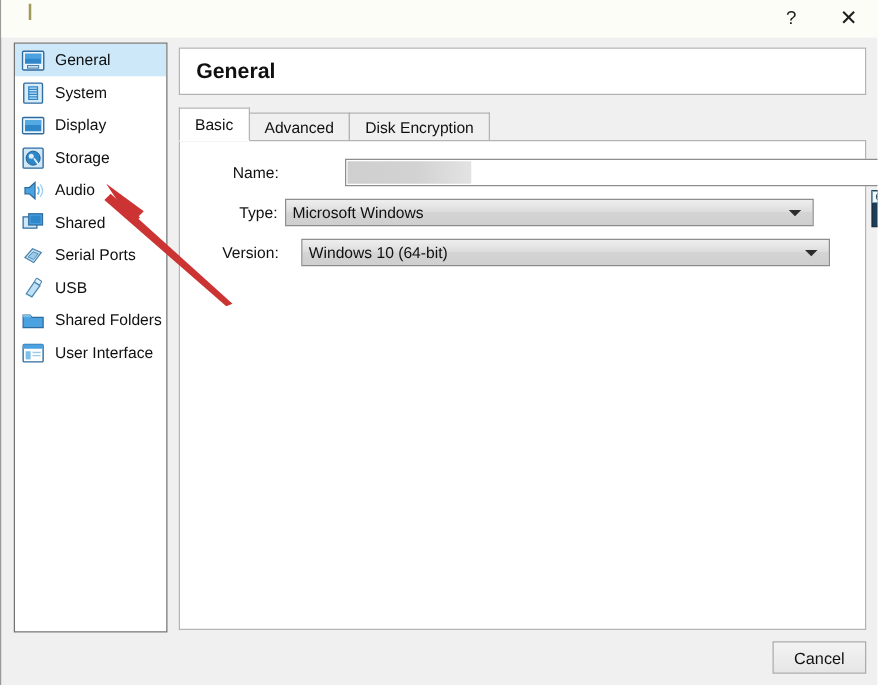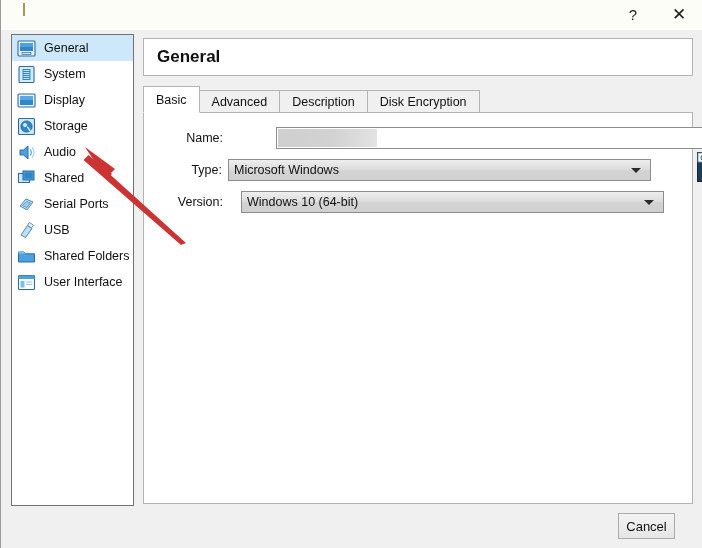--- a/index.html
+++ b/index.html
@@ -232,21 +232,21 @@
     padding: 0;
   }
   #ok-btn {
     left: 533px; top: 513px;
     width: 80px;
     border: 2px solid #2a7fb4;
     background: linear-gradient(180deg, #f6fafd 0%, #eaf3fa 100%);
   }
   #cancel-btn {
     left: 617px; top: 513px;
-    width: 57px;
+    width: 75px;
   }
 
   
   #arrow-annotation {
     position: absolute;
     left: 80px; top: 145px;
     width: 110px; height: 100px;
     pointer-events: none;
   }
 </style>
@@ -385,21 +385,20 @@
 
   <div id="header-box">
     <div id="header-title">General</div>
   </div>
 
   <div id="tabwidget">
 
     <div id="tabbar">
       <div class="tab active">Basic</div>
       <div class="tab">Advanced</div>
-      <div class="tab">Description</div>
       <div class="tab">Disk Encryption</div>
     </div>
 
     <div id="tabpage">
 
       <div class="form-row" style="top:13px; left:7px;gap:47px;">
         <span class="form-label">Name:</span>
         <div class="text-input">
           <div id="name-redaction"></div>
         </div>

